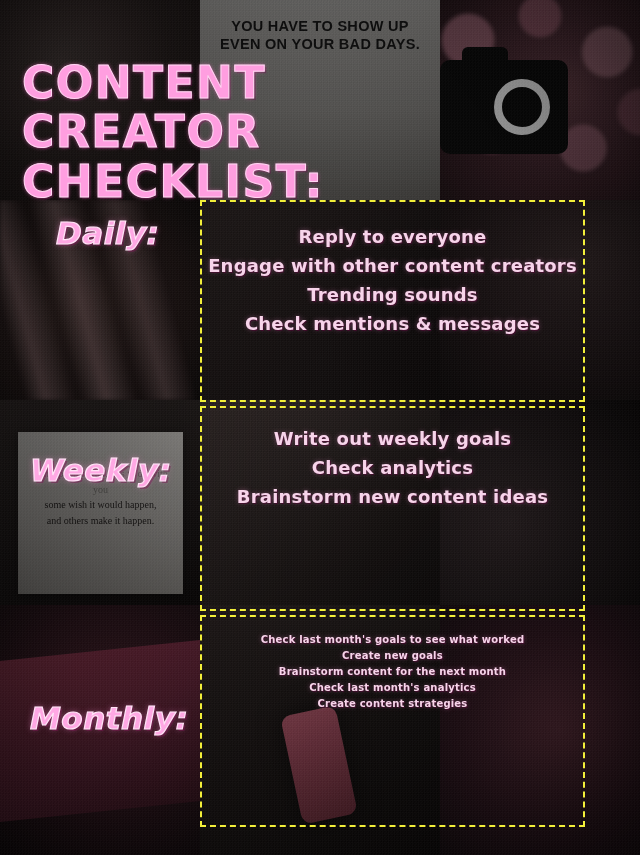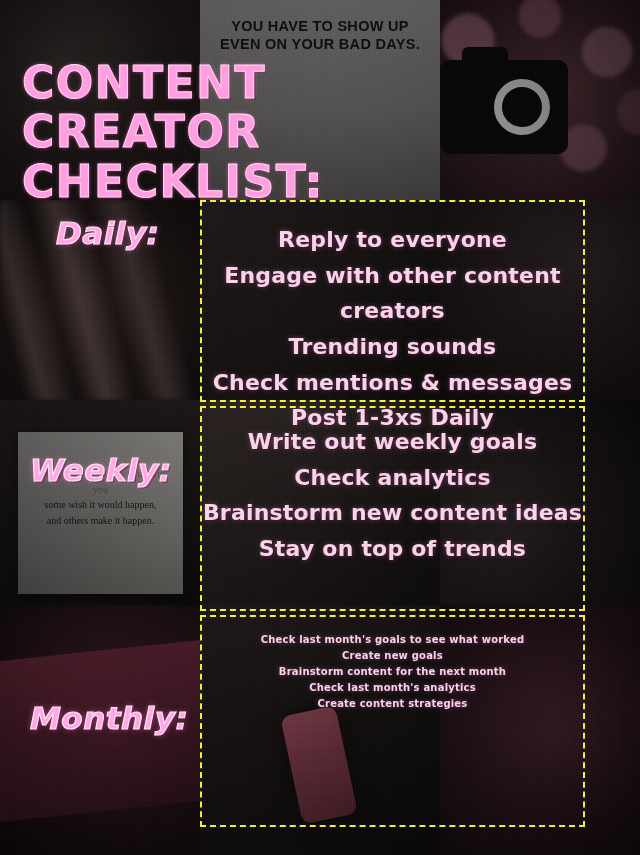--- a/index.html
+++ b/index.html
@@ -255,21 +255,21 @@
   .box-daily   { left: 200px; top: 200px;  width: 385px; height: 202px; }
   .box-weekly  { left: 200px; top: 406px;  width: 385px; height: 205px; }
   .box-monthly { left: 200px; top: 615px;  width: 385px; height: 212px; }
 
   .list {
     position: absolute;
     text-align: center;
     color: #f7d4ea;
     font-family: "DejaVu Sans", sans-serif;
     font-weight: bold;
-    font-size: 22px;
+    font-size: 18px;
     line-height: 1.62;
     letter-spacing: .2px;
     text-shadow: 1px 1px 0 rgba(70,10,45,.75), 0 0 5px rgba(255,150,215,.35);
   }
   .list-daily   { left: 200px; top: 222px; width: 385px; }
   .list-weekly  { left: 200px; top: 424px; width: 385px; }
   .list-monthly { left: 200px; top: 632px; width: 385px; font-size: 10px; line-height: 1.6; }
 </style>
 </head>
 <body>
@@ -318,30 +318,28 @@
 
     <div class="title">CONTENT CREATOR CHECKLIST:</div>
 
     <div class="section-label lbl-daily">Daily:</div>
     <div class="dashbox box-daily"></div>
     <div class="list list-daily">
       <div>Reply to everyone</div>
       <div>Engage with other content creators</div>
       <div>Trending sounds</div>
       <div>Check mentions &amp; messages</div>
-      <div>Post 1-3xs Daily</div>
     </div>
 
     <div class="section-label lbl-weekly">Weekly:</div>
     <div class="dashbox box-weekly"></div>
     <div class="list list-weekly">
       <div>Write out weekly goals</div>
       <div>Check analytics</div>
       <div>Brainstorm new content ideas</div>
-      <div>Stay on top of trends</div>
     </div>
 
     <div class="section-label lbl-monthly">Monthly:</div>
     <div class="dashbox box-monthly"></div>
     <div class="list list-monthly">
       <div>Check last month's goals to see what worked</div>
       <div>Create new goals</div>
       <div>Brainstorm content for the next month</div>
       <div>Check last month's analytics</div>
       <div>Create content strategies</div>

